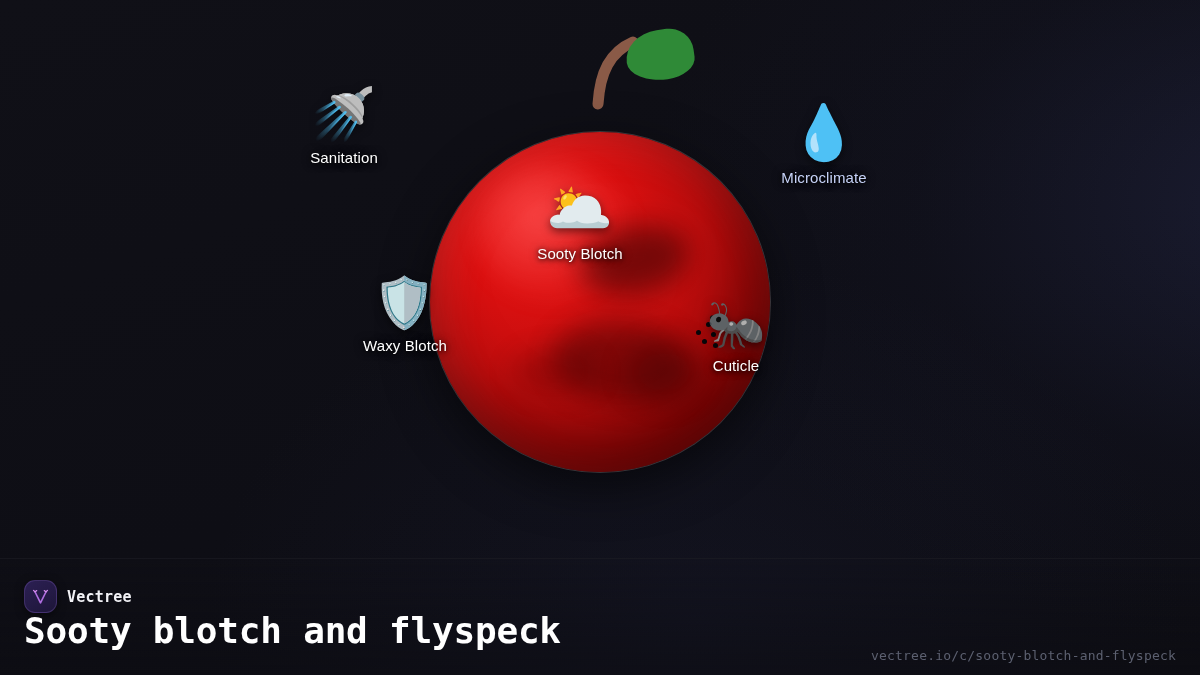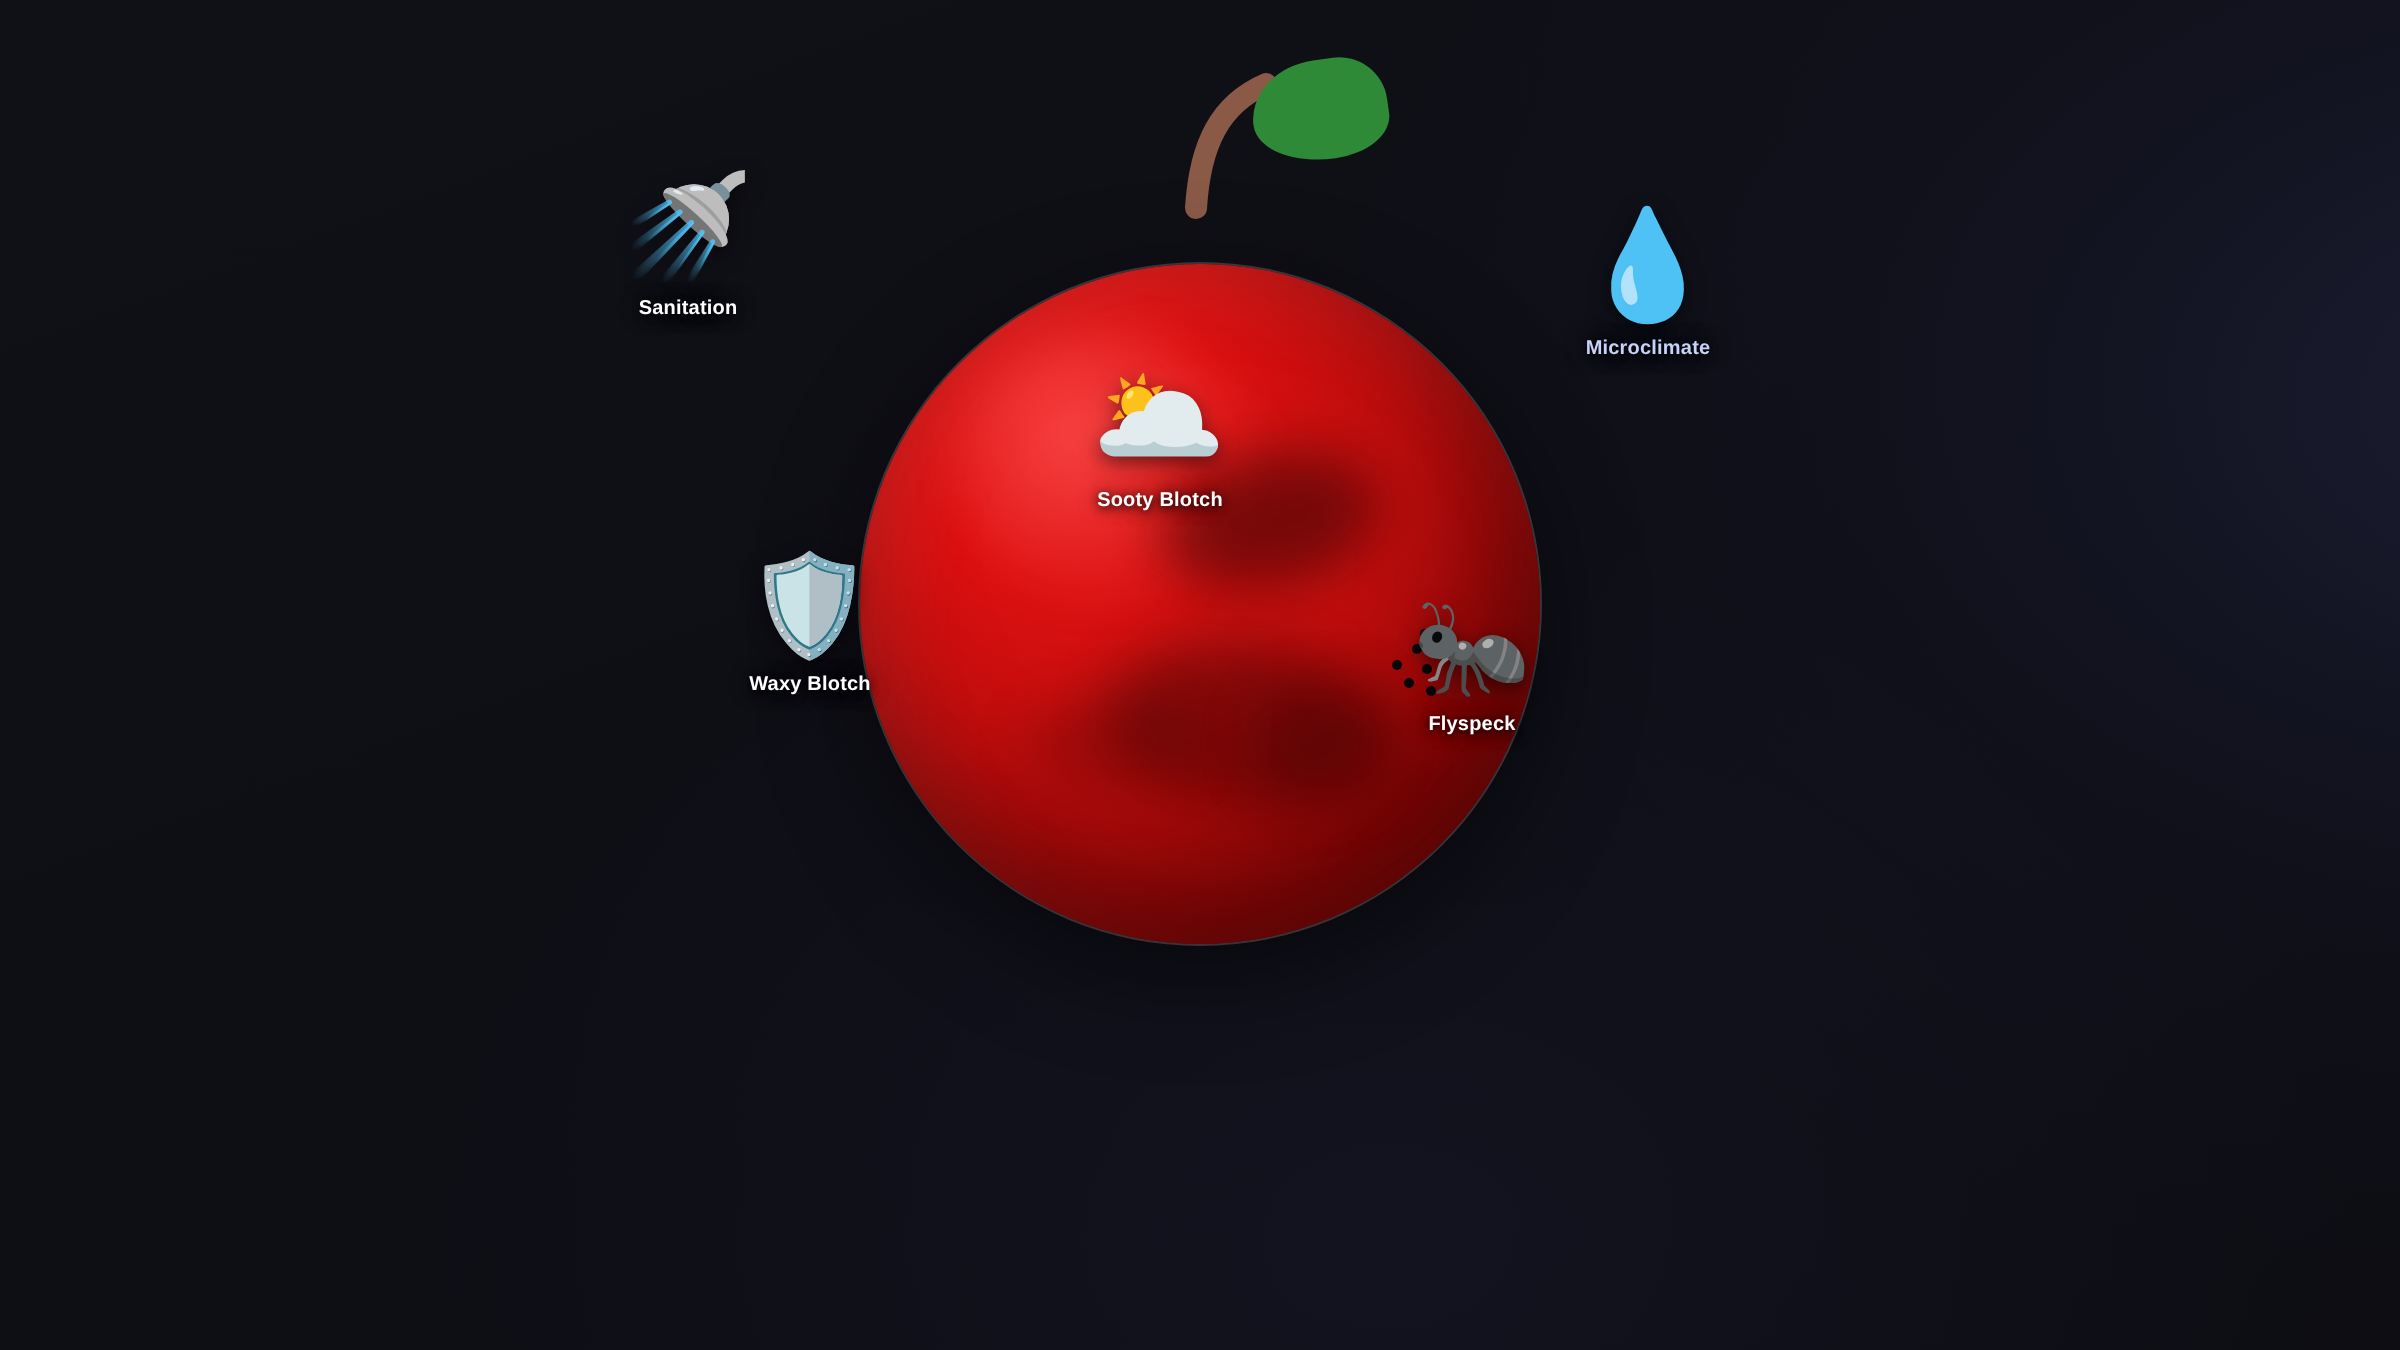--- a/index.html
+++ b/index.html
@@ -90,22 +90,22 @@
   }
   .marker .glyph {
     display:block;
     line-height:1;
     font-family:"DejaVu Sans", sans-serif;
     text-shadow:0 3px 10px rgba(0,0,0,0.55);
   }
   .marker .cap {
     display:block;
     margin-top:9px;
-    font-size:10px;
-    font-weight:bold;
+    font-size:15px;
+    font-weight:normal;
     color:#ffffff;
     letter-spacing:0.1px;
     text-shadow:0 1px 4px rgba(0,0,0,0.9), 0 0 10px rgba(0,0,0,0.7);
     white-space:nowrap;
   }
 
   
   #m-sanitation   { left:344px; top:88px;  }
   #m-sanitation   .glyph { font-size:52px; }
 
@@ -236,19 +236,36 @@
       <span class="cap">Waxy Blotch</span>
     </div>
 
     <div class="marker" id="m-sootyblotch">
       <span class="glyph">🌥️</span>
       <span class="cap">Sooty Blotch</span>
     </div>
 
     <div class="marker" id="m-flyspeck">
       <span class="glyph">🐜</span>
-      <span class="cap">Flyspeck</span>
+      <span class="cap">Cuticle</span>
     </div>
 
   </div>
 
+  <div id="footer">
+
+    <div class="brand">
+      <span class="brand-mark">
+        <svg width="19" height="19" viewBox="0 0 24 24">
+          <path d="M5 6 L12 20 L19 6" stroke="#b06ee0" stroke-width="2.1" stroke-linecap="round" stroke-linejoin="round" fill="none"></path>
+          <path d="M5 6 L3.2 4.2 M5 6 L7.2 4.6 M19 6 L20.8 4.2 M19 6 L16.8 4.6" stroke="#d88cf0" stroke-width="1.6" stroke-linecap="round" fill="none"></path>
+        </svg>
+      </span>
+      <span class="brand-name">Vectree</span>
+    </div>
+
+    <div id="page-title">Sooty blotch and flyspeck</div>
+
+    <div id="page-url">vectree.io/c/sooty-blotch-and-flyspeck</div>
+
+  </div>
 
 </div>
 
 </body></html>

